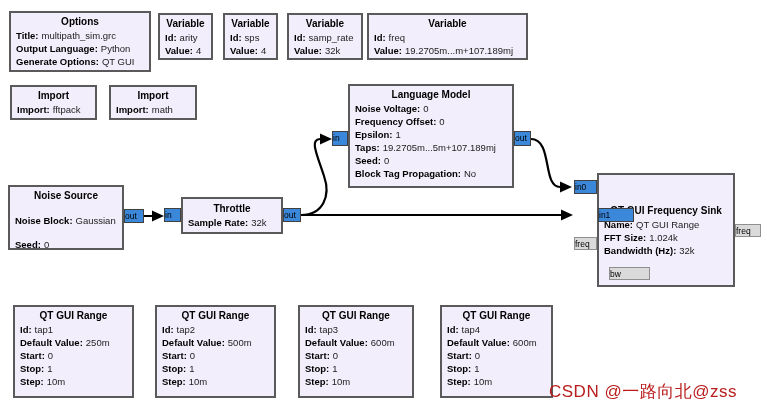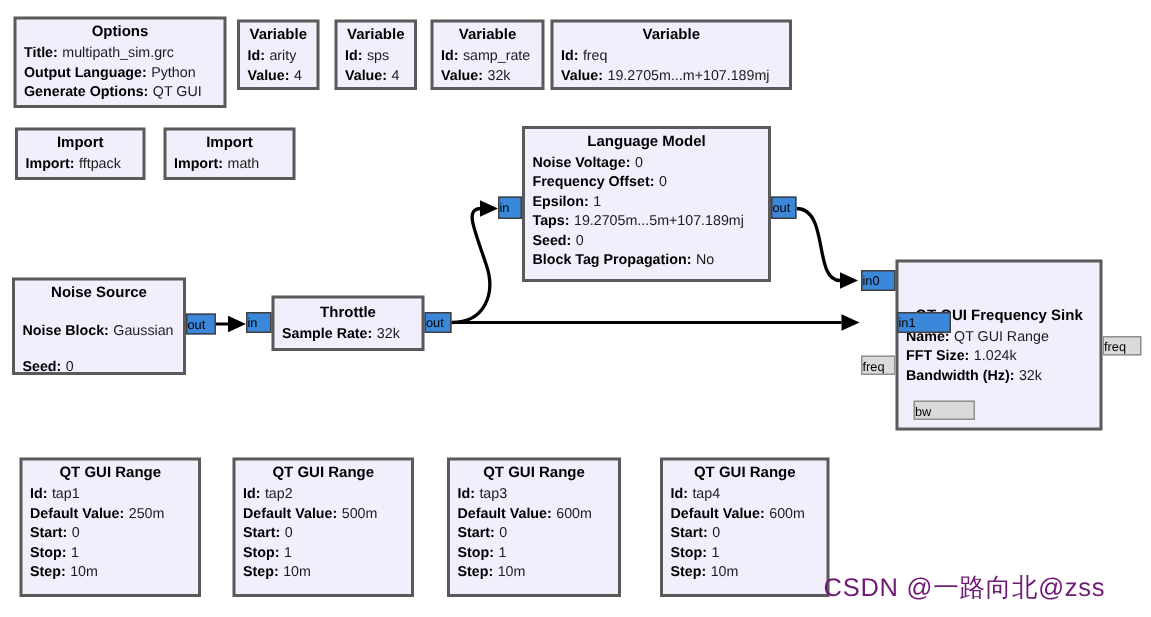--- a/index.html
+++ b/index.html
@@ -12,21 +12,21 @@
   .block.vcenter{justify-content:center;}
   .btitle{font-weight:bold;font-size:10px;line-height:14px;text-align:center;
     color:#000;white-space:nowrap;}
   .prow{font-size:9.5px;line-height:13px;color:#1c1c1c;white-space:nowrap;}
   .plabel{font-weight:bold;color:#000;margin-right:3px;}
   .port{position:absolute;box-sizing:border-box;font-size:8.5px;line-height:12px;
     text-align:left;background:#3b87d9;border:1px solid #404040;color:#000;
     z-index:3;overflow:hidden;}
   .port.gray{background:#dadada;border-color:#8f8f8f;}
   .watermark{position:absolute;left:549px;top:380px;font-size:17px;
-    color:#701a75;z-index:4;white-space:nowrap;letter-spacing:0.5px;}
+    color:#b91c1c;z-index:4;white-space:nowrap;letter-spacing:0.5px;}
 </style>
 </head>
 <body>
 
 <div class="canvas">
 
   <svg class="wires" width="767" height="411">
     <path d="M144,216 L152,216" stroke="#000" stroke-width="2" fill="none"></path>
     <polygon points="164,216 152,210.5 152,221.5" fill="#000"></polygon>
 

